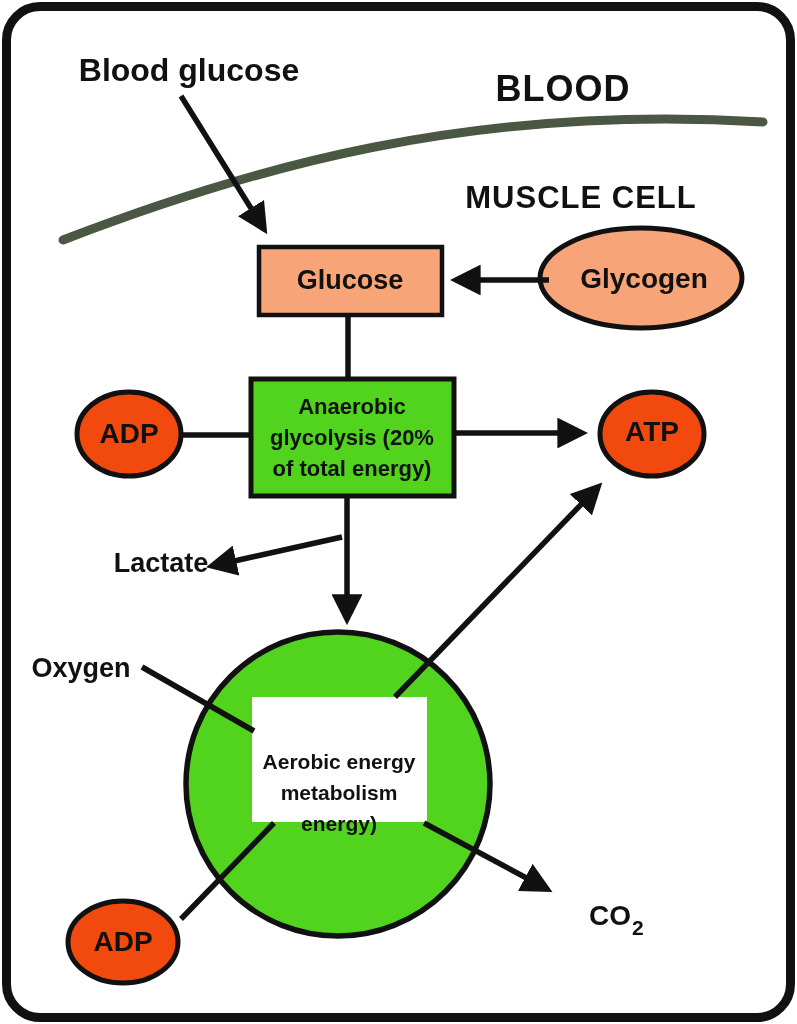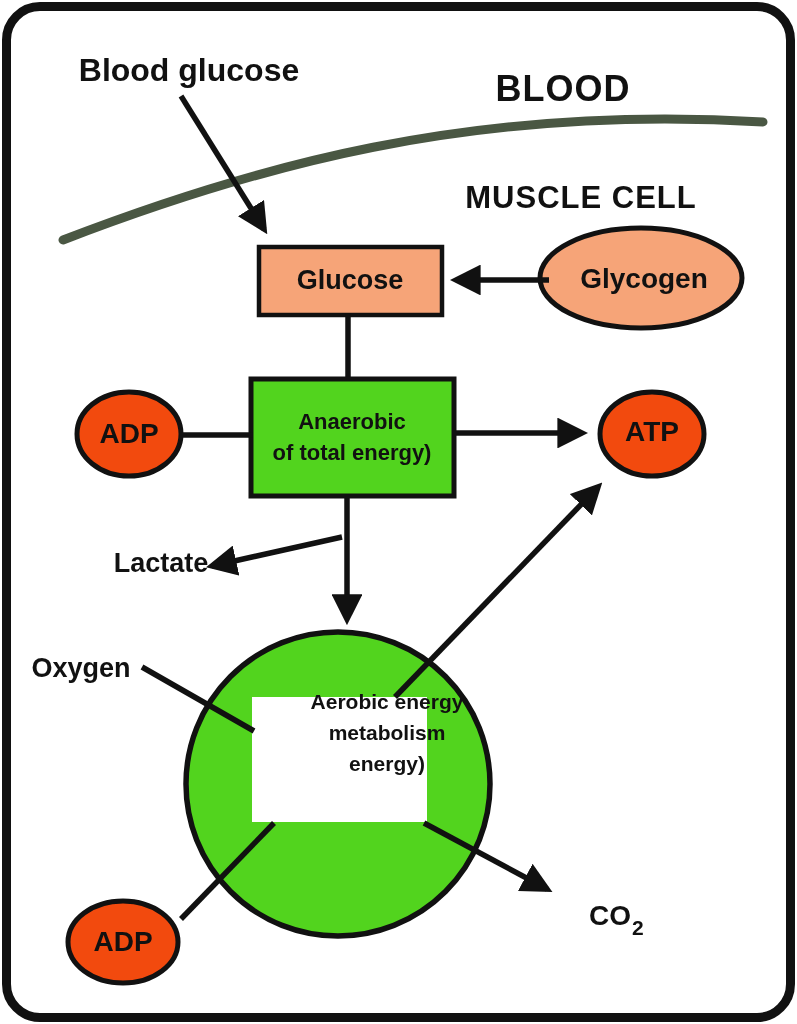--- a/index.html
+++ b/index.html
@@ -95,28 +95,29 @@
 <div class="lbl" style="left:350px;top:281px;font-size:27px;">Glucose</div>
 
 <div class="lbl" style="left:644px;top:279px;font-size:28px;">Glycogen</div>
 
 <div class="lbl" style="left:129px;top:434px;font-size:28px;">ADP</div>
 
 <div class="lbl" style="left:652px;top:432px;font-size:28px;">ATP</div>
 
 <div class="lbl" style="left:352px;top:437px;font-size:22px;line-height:31px;">
   <span class="ln">Anaerobic</span>
+  <span class="ln">glycolysis (20%</span>
   <span class="ln">of total energy)</span>
 </div>
 
 <div class="lbl" style="left:126px;top:564px;font-size:27px;margin-left:35px;">Lactate</div>
 
 <div class="lbl" style="left:81px;top:669px;font-size:27px;">Oxygen</div>
 
-<div class="lbl" style="left:339px;top:732px;font-size:21px;line-height:31px;margin-left:48px;">
+<div class="lbl" style="left:339px;top:792px;font-size:21px;line-height:31px;">
   <span class="ln">Aerobic energy</span>
   <span class="ln">metabolism</span>
   <span class="ln">energy)</span>
 </div>
 
 <div class="lbl" style="left:123px;top:942px;font-size:28px;">ADP</div>
 
 <div class="co2" style="left:571px;top:900px;font-size:28px;"><span>CO</span><span class="sub">2</span></div>
 
 </body></html>

